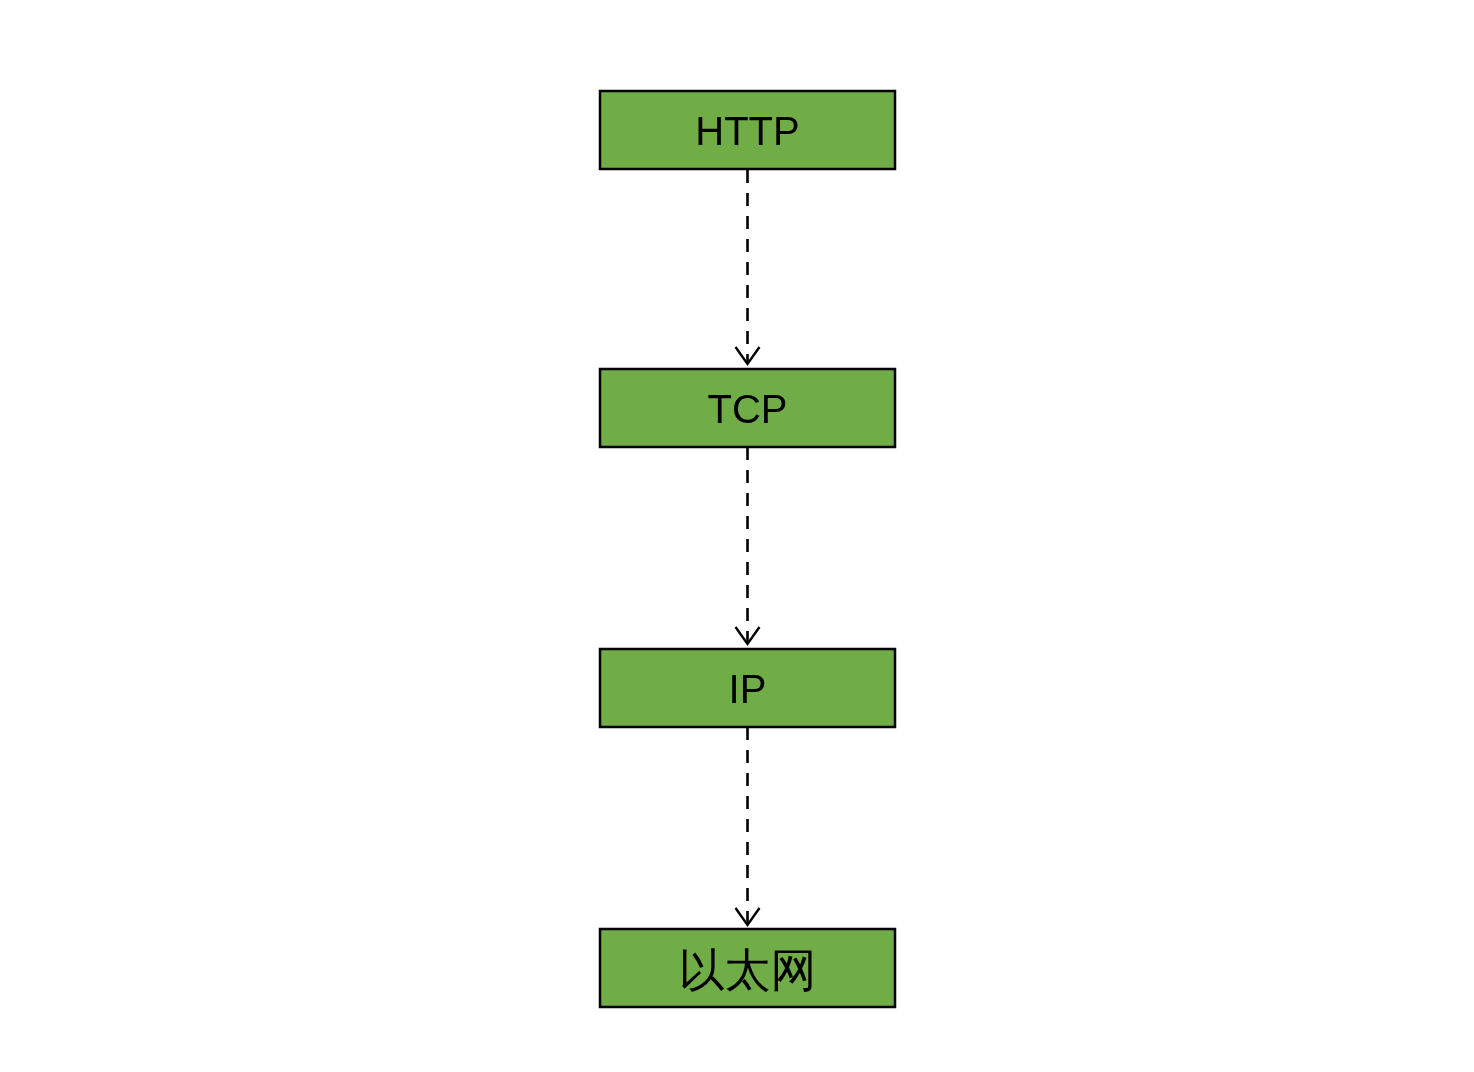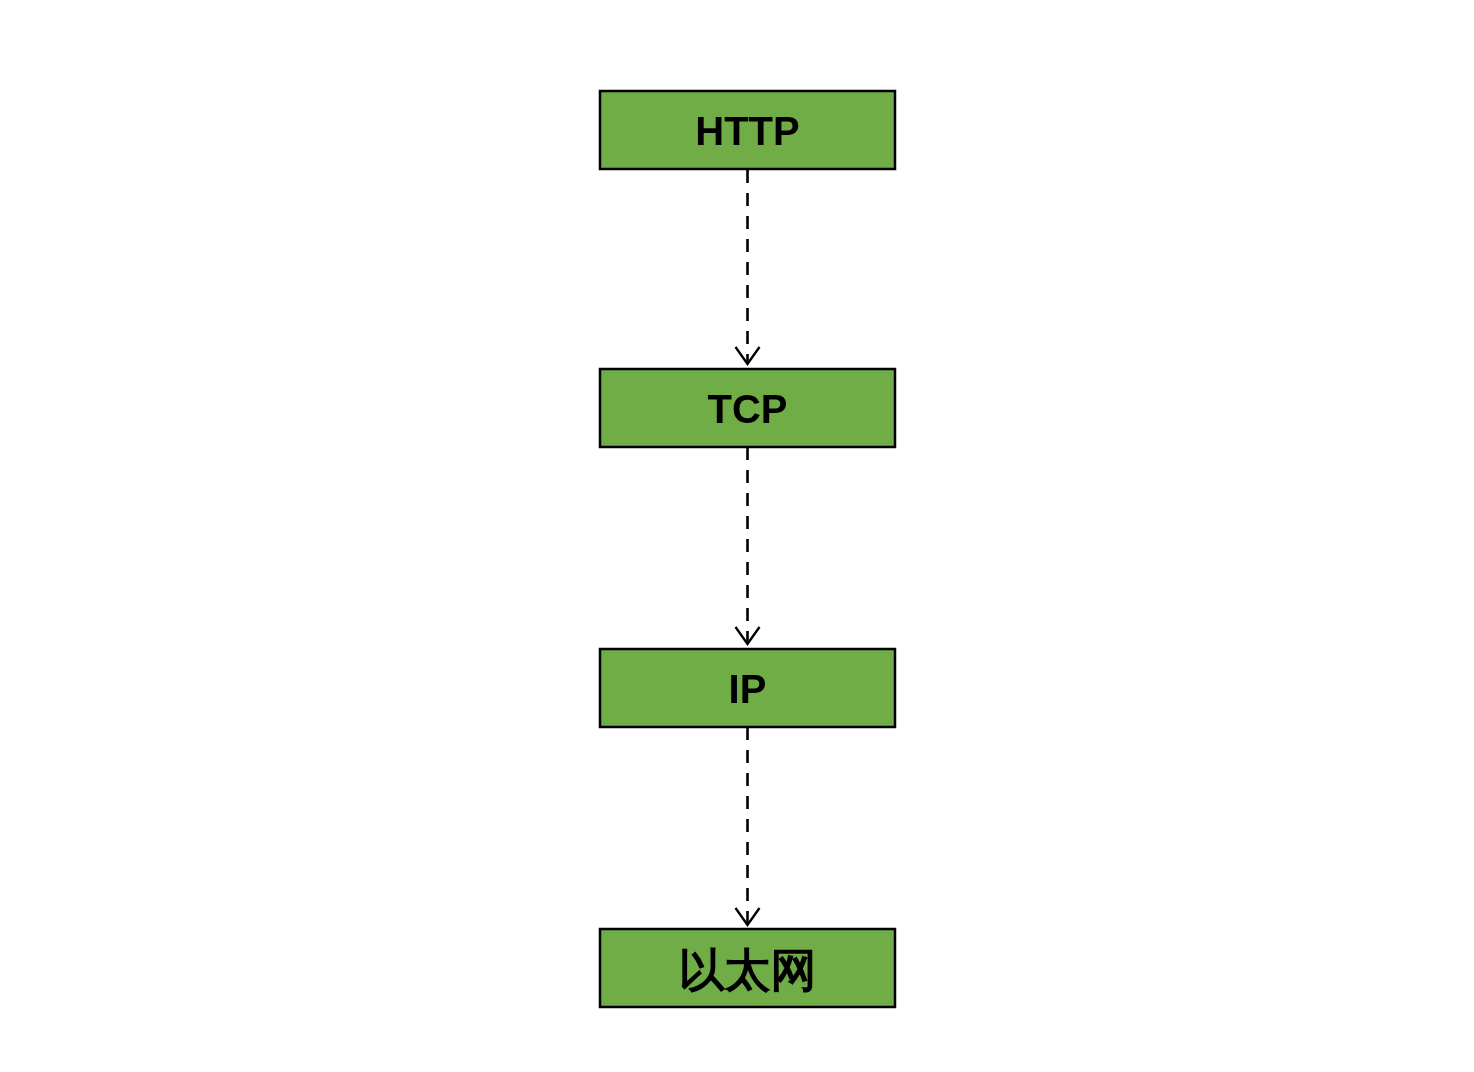--- a/index.html
+++ b/index.html
@@ -6,21 +6,20 @@
     margin: 0;
     padding: 0;
     background: #ffffff;
   }
   .canvas {
     position: relative;
     width: 1300px;
     height: 1072px;
     background: #ffffff;
     overflow: hidden;
-    font-weight: bold;
   }
   svg {
     display: block;
   }
   .node-label-latin {
     font-family: "Liberation Sans", "DejaVu Sans", sans-serif;
     font-size: 40px;
     fill: #000000;
   }
   .node-label-cjk {

